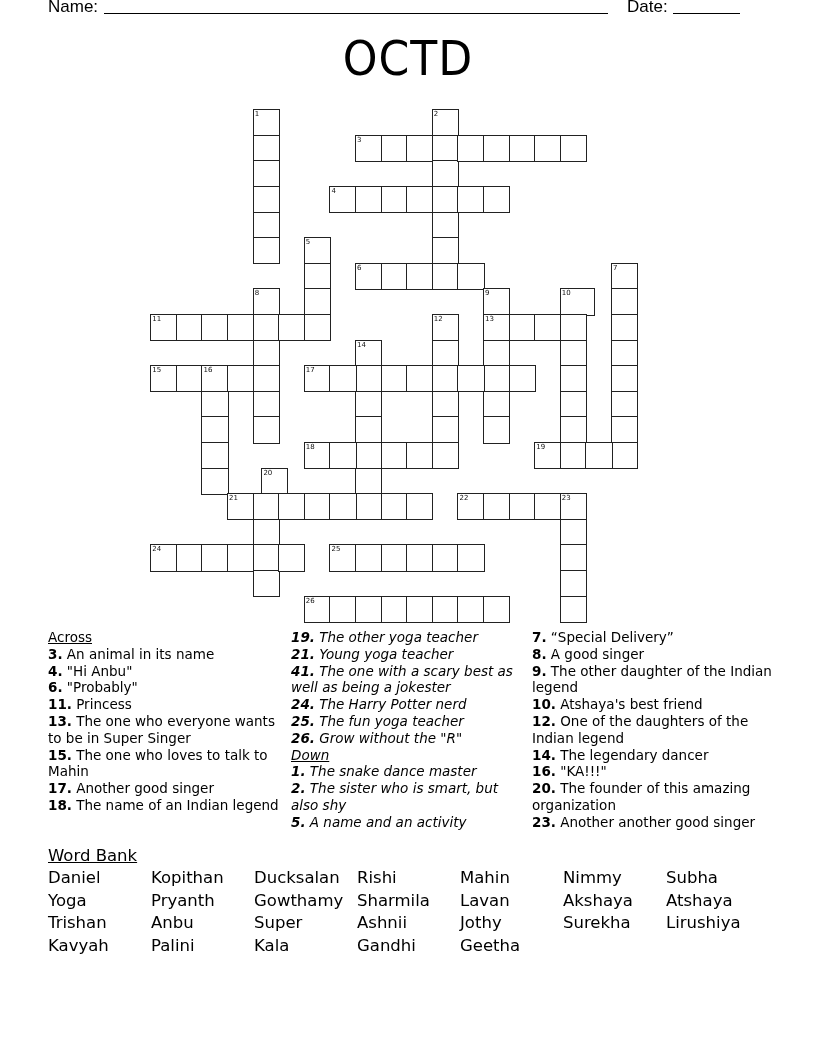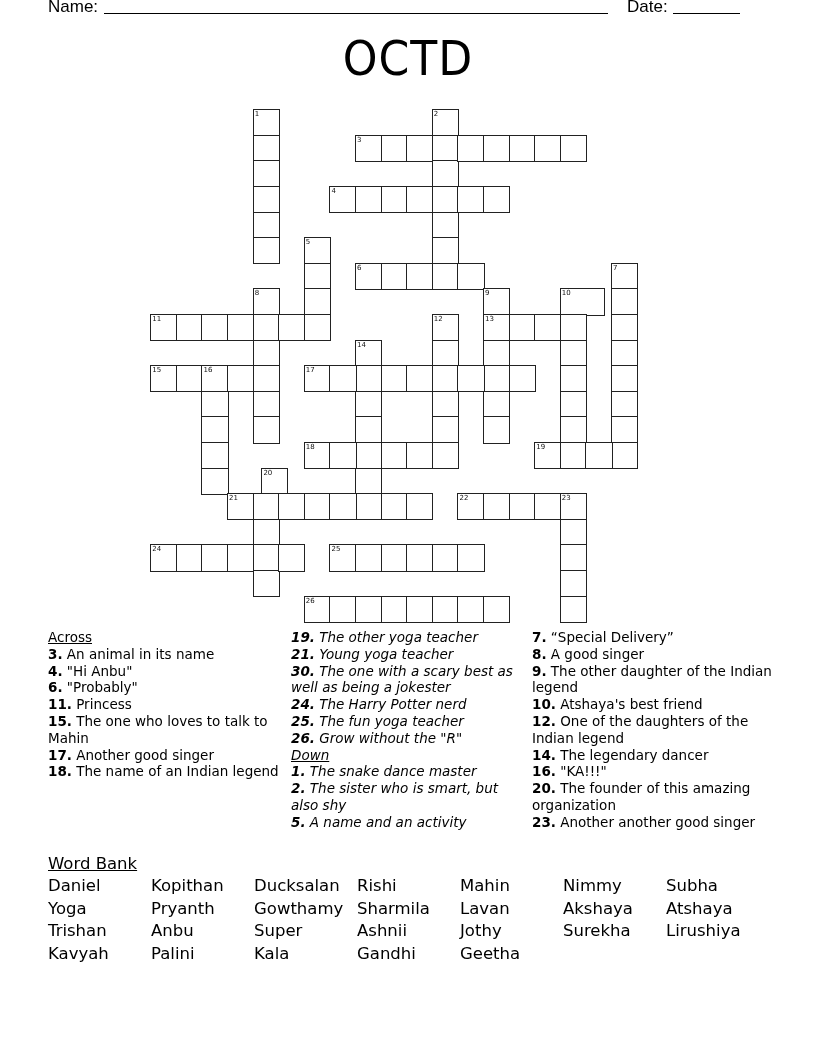--- a/index.html
+++ b/index.html
@@ -12,21 +12,21 @@
     .title { position: absolute; top: 30px; left: 0; width: 816px; text-align: center; font-family: "DejaVu Sans", sans-serif; font-size: 48px; letter-spacing: 1px; transform: scaleX(0.92); }
     .grid { position: absolute; left: 151px; top: 110px; width: 490px; height: 512px; }
     .cell { position: absolute; width: 25.6px; height: 25.6px; box-sizing: border-box; border: 1.5px solid #222; background: #fff; margin-left: -0.75px; margin-top: -0.75px; }
     .cell .num { position: absolute; left: 1px; top: 0px; font-family: "DejaVu Sans", sans-serif; font-size: 7px; line-height: 8px; color: #111; }
     .clues { position: absolute; top: 629px; font-size: 13.5px; line-height: 16.8px; font-family: "DejaVu Sans", sans-serif; }
     .clues .col { position: absolute; top: 0; }
     .clue { margin: 0; }
     .clue b { font-weight: bold; }
     .sec-title { text-decoration: underline; font-weight: normal; }
     .wordbank { position: absolute; left: 48px; top: 846px; font-size: 16.5px; font-family: "DejaVu Sans", sans-serif; }
-    .wordbank .wb-title { text-decoration: underline; margin-bottom: 2px; margin-top: 8px; }
+    .wordbank .wb-title { text-decoration: underline; margin-bottom: 2px; }
     .wb-grid { display: grid; grid-template-columns: repeat(7, 103px); row-gap: 0; line-height: 22.5px; }
   </style>
 </head>
 <body>
 
 <div class="header">
   <span class="name-label">Name:</span>
   <span class="name-line"></span>
   <span class="date-label">Date:</span>
   <span class="date-line"></span>
@@ -103,21 +103,21 @@
     <div class="cell" style="left: 332.8px; top: 179.2px; width: 27.1px; height: 27.1px;">
       <span class="num">9</span>
     </div>
     <div class="cell" style="left: 332.8px; top: 204.8px; width: 27.1px; height: 27.1px;">
       <span class="num">13</span>
     </div>
     <div class="cell" style="left: 332.8px; top: 230.4px; width: 27.1px; height: 27.1px;"></div>
     <div class="cell" style="left: 332.8px; top: 256px; width: 27.1px; height: 27.1px;"></div>
     <div class="cell" style="left: 332.8px; top: 281.6px; width: 27.1px; height: 27.1px;"></div>
     <div class="cell" style="left: 332.8px; top: 307.2px; width: 27.1px; height: 27.1px;"></div>
-    <div class="cell" style="left: 409.6px; top: 179.2px; width: 45px; height: 27.1px;">
+    <div class="cell" style="left: 409.6px; top: 179.2px; width: 35px; height: 27.1px;">
       <span class="num">10</span>
     </div>
     <div class="cell" style="left: 409.6px; top: 204.8px; width: 27.1px; height: 27.1px;"></div>
     <div class="cell" style="left: 409.6px; top: 230.4px; width: 27.1px; height: 27.1px;"></div>
     <div class="cell" style="left: 409.6px; top: 256px; width: 27.1px; height: 27.1px;"></div>
     <div class="cell" style="left: 409.6px; top: 281.6px; width: 27.1px; height: 27.1px;"></div>
     <div class="cell" style="left: 409.6px; top: 307.2px; width: 27.1px; height: 27.1px;"></div>
     <div class="cell" style="left: 409.6px; top: 332.8px; width: 27.1px; height: 27.1px;"></div>
     <div class="cell" style="left: 0px; top: 204.8px; width: 27.1px; height: 27.1px;">
       <span class="num">11</span>
@@ -230,28 +230,29 @@
     <div class="cell" style="left: 332.8px; top: 486.4px; width: 27.1px; height: 27.1px;"></div>
   </div>
 
 <div class="clues">
   <div class="col" id="clue-col-1" style="left:48px; width:235px;">
       <div class="clue"><span class="sec-title">Across</span></div>
       <div class="clue"><b>3.</b><span> An animal in its name</span></div>
       <div class="clue"><b>4.</b><span> "Hi Anbu"</span></div>
       <div class="clue"><b>6.</b><span> "Probably"</span></div>
       <div class="clue"><b>11.</b><span> Princess</span></div>
+      <div class="clue"><b>13.</b><span> The one who everyone wants to be in Super Singer</span></div>
       <div class="clue"><b>15.</b><span> The one who loves to talk to Mahin</span></div>
       <div class="clue"><b>17.</b><span> Another good singer</span></div>
       <div class="clue"><b>18.</b><span> The name of an Indian legend</span></div>
     </div>
   <div class="col" id="clue-col-2" style="left:291px; width:230px;font-style:italic;">
       <div class="clue"><b>19.</b><span> The other yoga teacher</span></div>
       <div class="clue"><b>21.</b><span> Young yoga teacher</span></div>
-      <div class="clue"><b>30.</b><span> The one with a scary best as well as being a jokester</span></div>
+      <div class="clue"><b>41.</b><span> The one with a scary best as well as being a jokester</span></div>
       <div class="clue"><b>24.</b><span> The Harry Potter nerd</span></div>
       <div class="clue"><b>25.</b><span> The fun yoga teacher</span></div>
       <div class="clue"><b>26.</b><span> Grow without the "R"</span></div>
       <div class="clue"><span class="sec-title">Down</span></div>
       <div class="clue"><b>1.</b><span> The snake dance master</span></div>
       <div class="clue"><b>2.</b><span> The sister who is smart, but also shy</span></div>
       <div class="clue"><b>5.</b><span> A name and an activity</span></div>
     </div>
   <div class="col" id="clue-col-3" style="left:532px; width:240px;">
       <div class="clue"><b>7.</b><span> “Special Delivery”</span></div>

